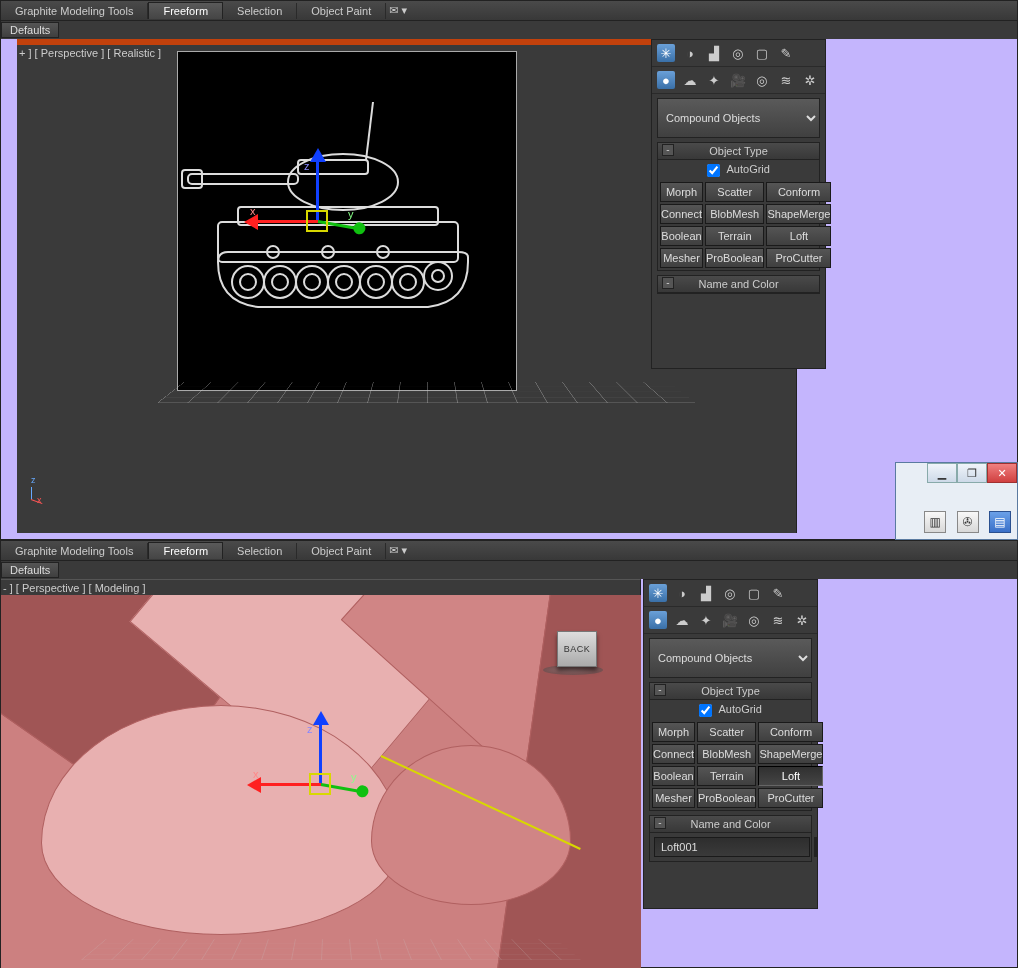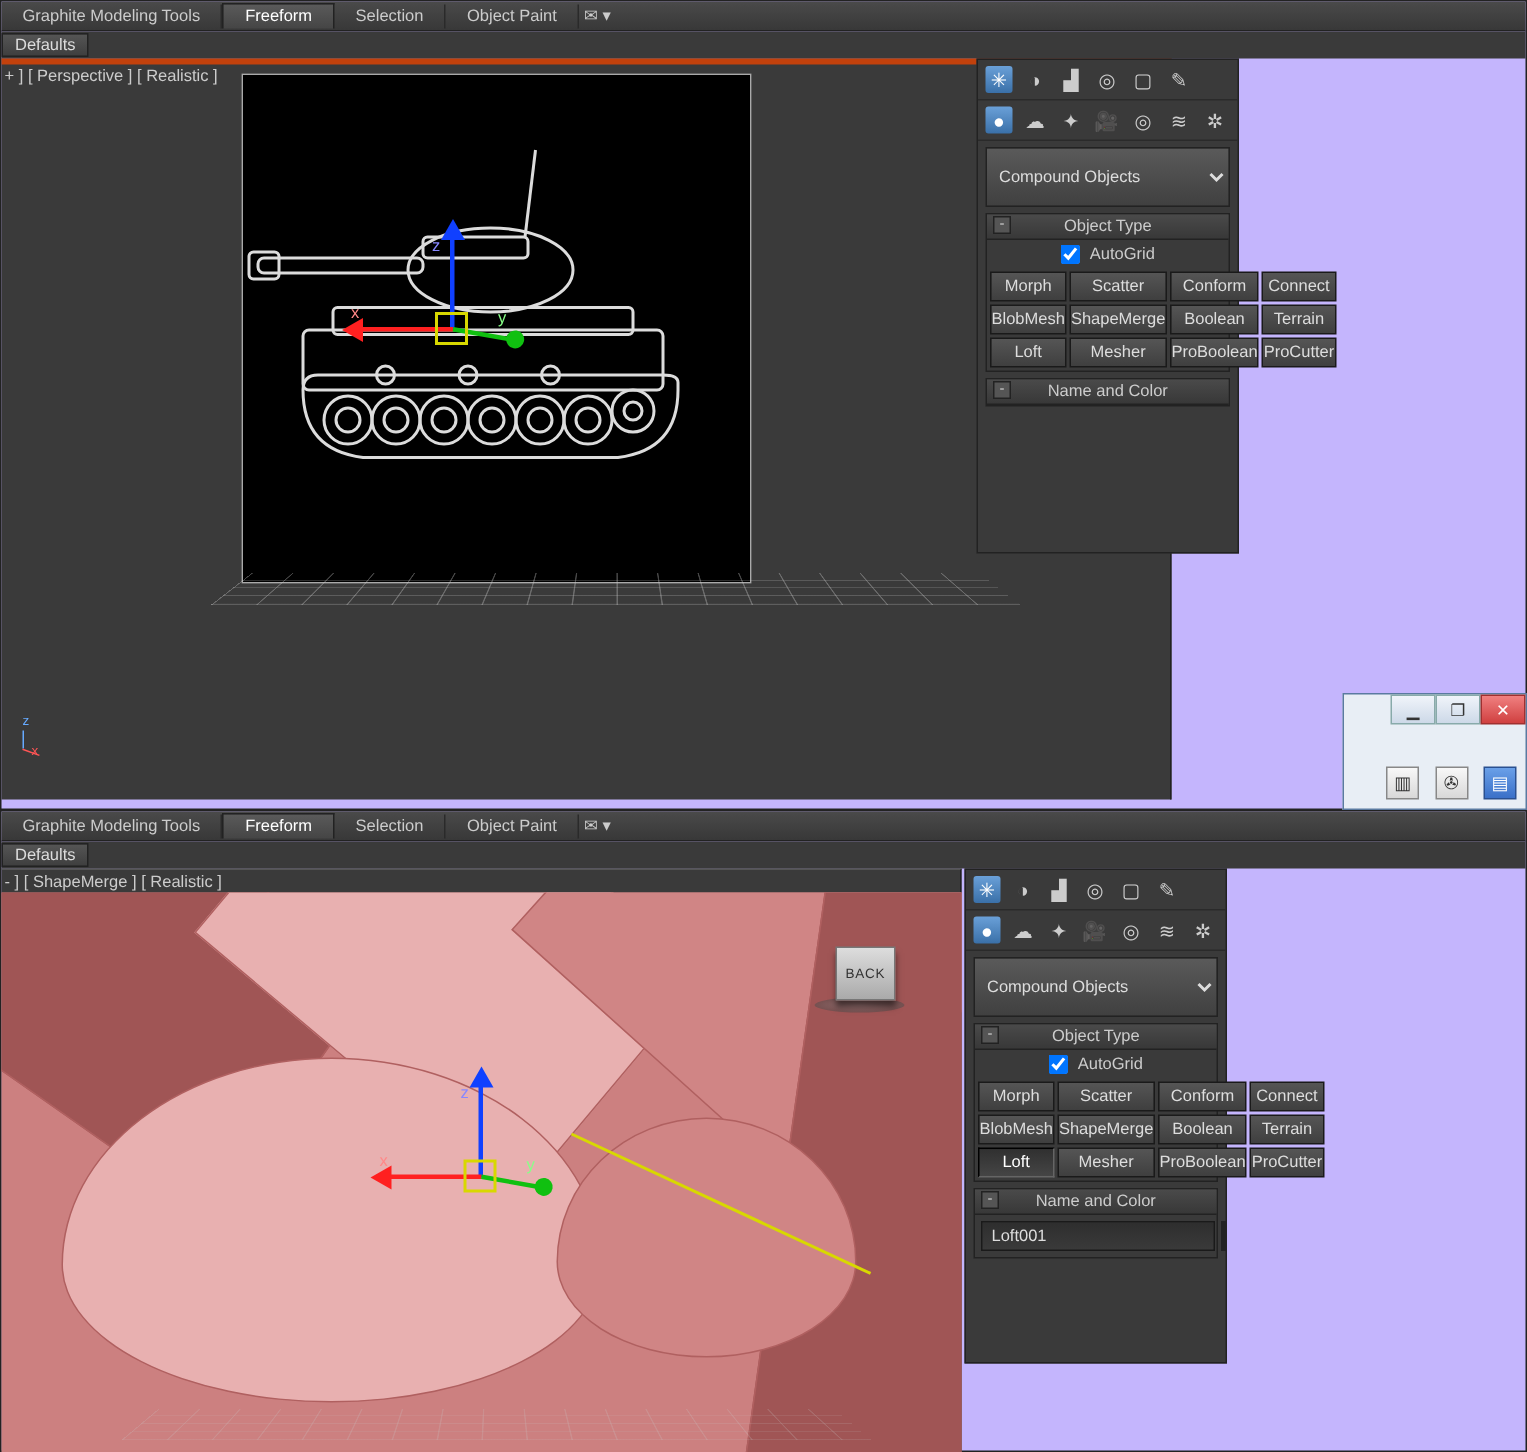--- a/index.html
+++ b/index.html
@@ -171,21 +171,21 @@
     background: #555; border:1px solid #222;
     font-size: 10px; line-height:10px; color:#ccc;
     text-align:center;
   }
   .autogrid {
     text-align:center; font-size:11px; color:#ccc; padding:3px;
   }
   .autogrid input { vertical-align: middle; margin-right:4px;}
   .btn-grid {
     display:grid;
-    grid-template-columns: 1fr 1fr 1fr 1fr;
+    grid-template-columns: 1fr 1fr 1fr;
     gap: 2px;
     padding: 2px;
   }
   .obj-btn {
     background: linear-gradient(#555,#3f3f3f);
     border: 1px solid #1a1a1a;
     color: #ddd;
     font-size: 11px;
     padding: 3px 0;
     text-align:center;
@@ -270,21 +270,21 @@
     <span class="tab">Graphite Modeling Tools</span>
     <span class="tab active">Freeform</span>
     <span class="tab">Selection</span>
     <span class="tab">Object Paint</span>
     <span class="envelope">✉ ▾</span>
   </div>
   <div class="defaults-bar">
     <button class="defaults-btn">Defaults</button>
   </div>
 
-  <div class="viewport-wrap" style="position:absolute; left:0; top:38px; width:780px; height:494px; border-right:1px solid #222; border-top:4px solid #c2410c;">
+  <div class="viewport-wrap" style="position:absolute; left:16px; top:38px; width:780px; height:494px; border-right:1px solid #222; border-top:6px solid #c2410c;">
     <span class="view-label">+ ] [ Perspective ] [ Realistic ]</span>
 
     <span class="home-icon" style="top:6px; right:50px;">⌂</span>
     <div class="viewcube-base" style="top:72px; right:34px;"></div>
     <div class="viewcube" style="top:40px; right:40px;">BACK</div>
 
     <div class="viewport" style="left:160px; top:6px; width:340px; height:340px;">
       
       <svg viewBox="0 0 340 340" width="340" height="340">
         <g stroke="#dcdcdc" stroke-width="2" fill="none">
@@ -418,21 +418,21 @@
     <span class="tab active">Freeform</span>
     <span class="tab">Selection</span>
     <span class="tab">Object Paint</span>
     <span class="envelope">✉ ▾</span>
   </div>
   <div class="defaults-bar">
     <button class="defaults-btn">Defaults</button>
   </div>
 
   <div class="viewport-wrap" style="position:absolute; left:0; top:38px; width:640px; height:390px; border-right:1px solid #222; border-top:1px solid #555;">
-    <span class="view-label">- ] [ ShapeMerge ] [ Realistic ]</span>
+    <span class="view-label">- ] [ Perspective ] [ Modeling ]</span>
 
     <div class="viewport salmon" style="left:0; top:15px; right:0; width:640px; height:375px; overflow:hidden;">
 
       <div class="blob dark" style="left:-40px; top:-40px; width:260px; height:200px; transform:rotate(35deg);"></div>
       <div class="blob light" style="left:160px; top:-60px; width:280px; height:200px; transform:rotate(40deg);"></div>
       <div class="blob" style="left:380px; top:-80px; width:260px; height:220px; transform:rotate(42deg);"></div>
       <div class="blob dark" style="left:520px; top:-40px; width:180px; height:500px; transform:rotate(8deg);"></div>
       <div class="blob round light" style="left:40px; top:110px; width:360px; height:230px;"></div>
       <div class="blob round" style="left:370px; top:150px; width:200px; height:160px;"></div>
       <div class="grid-lines" style="bottom:10px; left:80px; right:60px; opacity:0.6;"></div>

